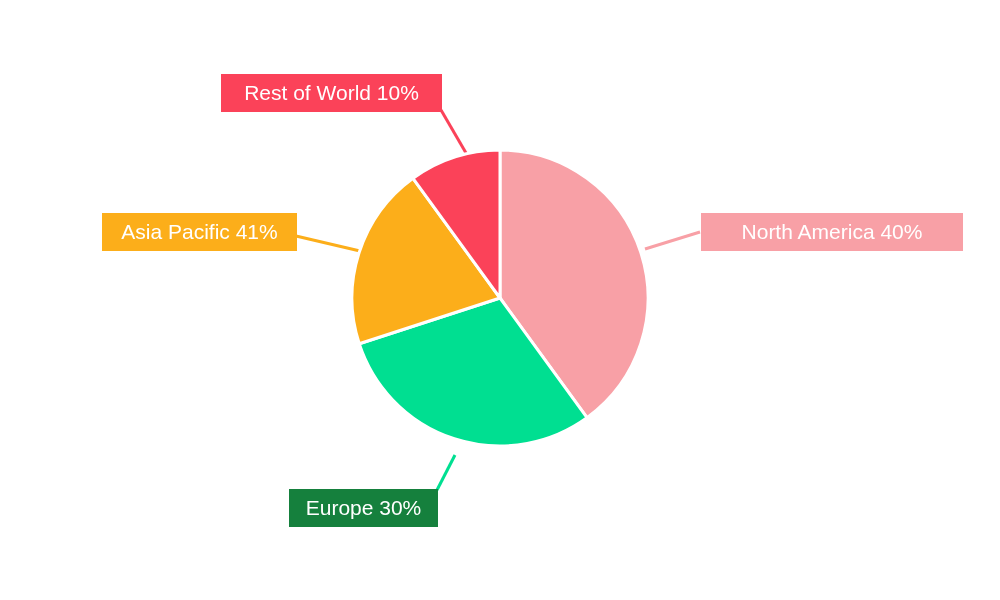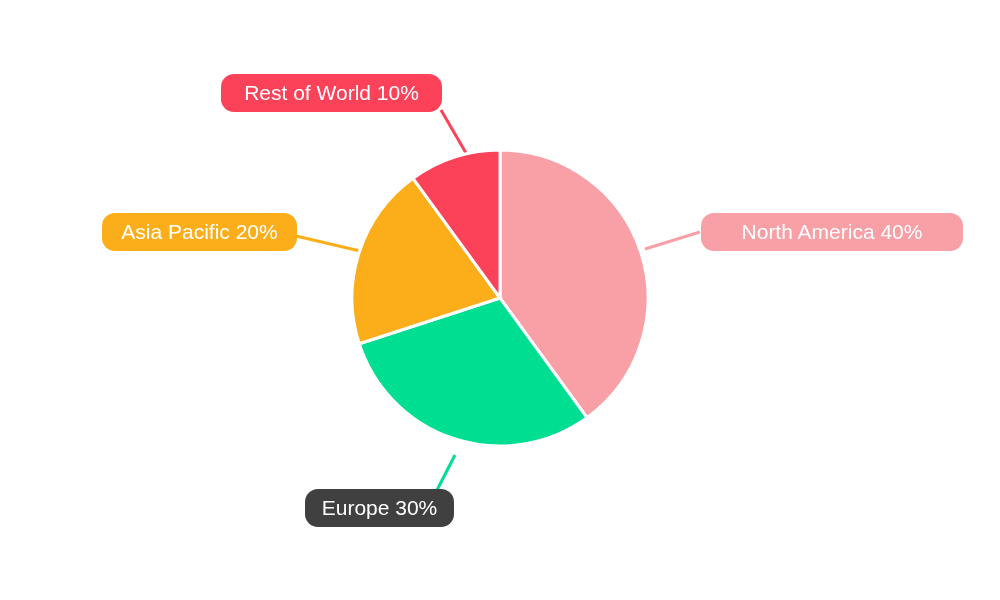--- a/index.html
+++ b/index.html
@@ -38,21 +38,20 @@
     align-items: center;
     justify-content: center;
     box-sizing: border-box;
     padding: 2px 11px;
     height: 38px;
     color: #ffffff;
     font-size: 21px;
     line-height: 38px;
     white-space: nowrap;
     letter-spacing: 0px;
-    border-radius: 13px;
   }
 </style>
 </head>
 <body>
 
 <div id="stage">
 
   <svg id="chart-svg" viewBox="0 0 1000 600" xmlns="http://www.w3.org/2000/svg">
     <g id="leader-group">
         <path d="M 645 249 L 700 232" class="leader-line" stroke="#f8a0a6"></path>
@@ -65,24 +64,24 @@
         <path d="M 500 298 L 586.99 417.73 A 148 148 0 0 1 359.24 343.73 Z" class="slice-path" fill="#00df91"></path>
         <path d="M 500 298 L 359.24 343.73 A 148 148 0 0 1 413.01 178.27 Z" class="slice-path" fill="#fcae1a"></path>
         <path d="M 500 298 L 413.01 178.27 A 148 148 0 0 1 500.00 150.00 Z" class="slice-path" fill="#fb4259"></path>
       </g>
   </svg>
 
   <div id="label-group">
       <div class="label-box" style="left: 701px; top: 213px; width: 262px; background: rgb(248, 160, 166);">
         <span>North America 40%</span>
       </div>
-      <div class="label-box" style="left: 289px; top: 489px; width: 149px; background: #404040; margin-left: 16px;">
+      <div class="label-box" style="left: 289px; top: 489px; width: 149px; background: #15803d;">
         <span>Europe 30%</span>
       </div>
       <div class="label-box" style="left: 102px; top: 213px; width: 195px; background: rgb(252, 174, 26);">
-        <span>Asia Pacific 20%</span>
+        <span>Asia Pacific 41%</span>
       </div>
       <div class="label-box" style="left: 221px; top: 74px; width: 221px; background: rgb(251, 66, 89);">
         <span>Rest of World 10%</span>
       </div>
     </div>
 
 </div>
 
 </body></html>

